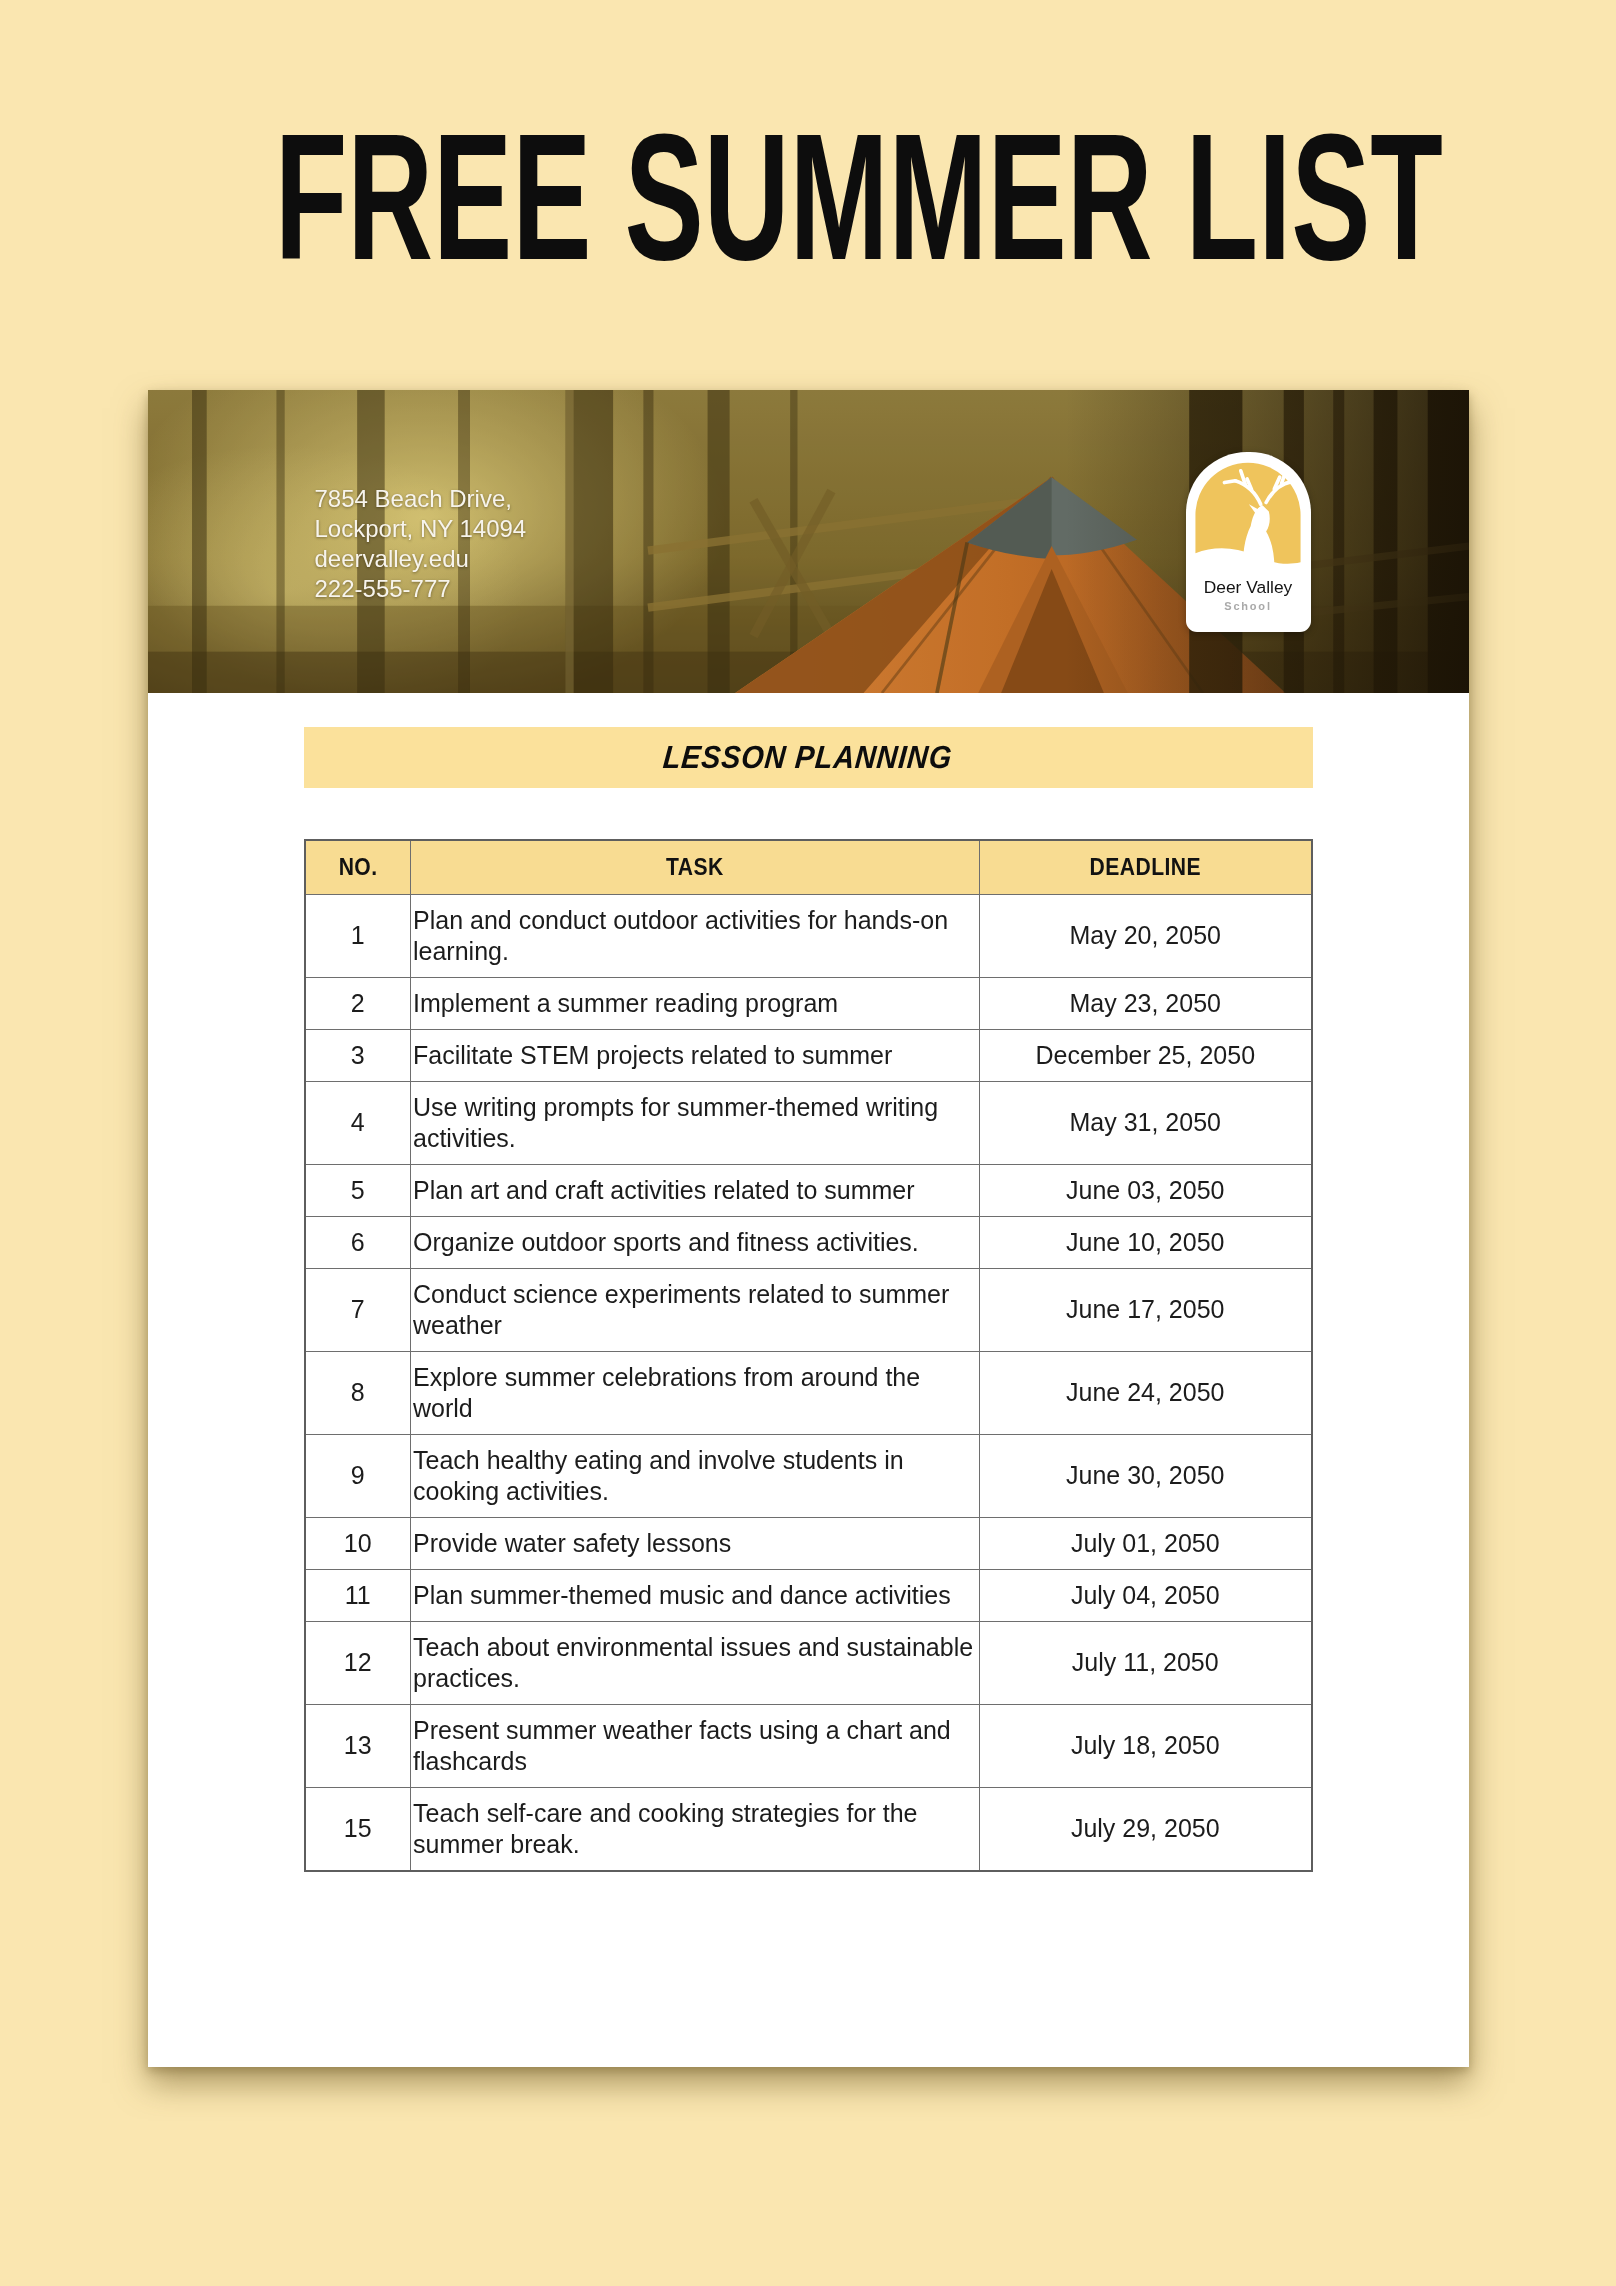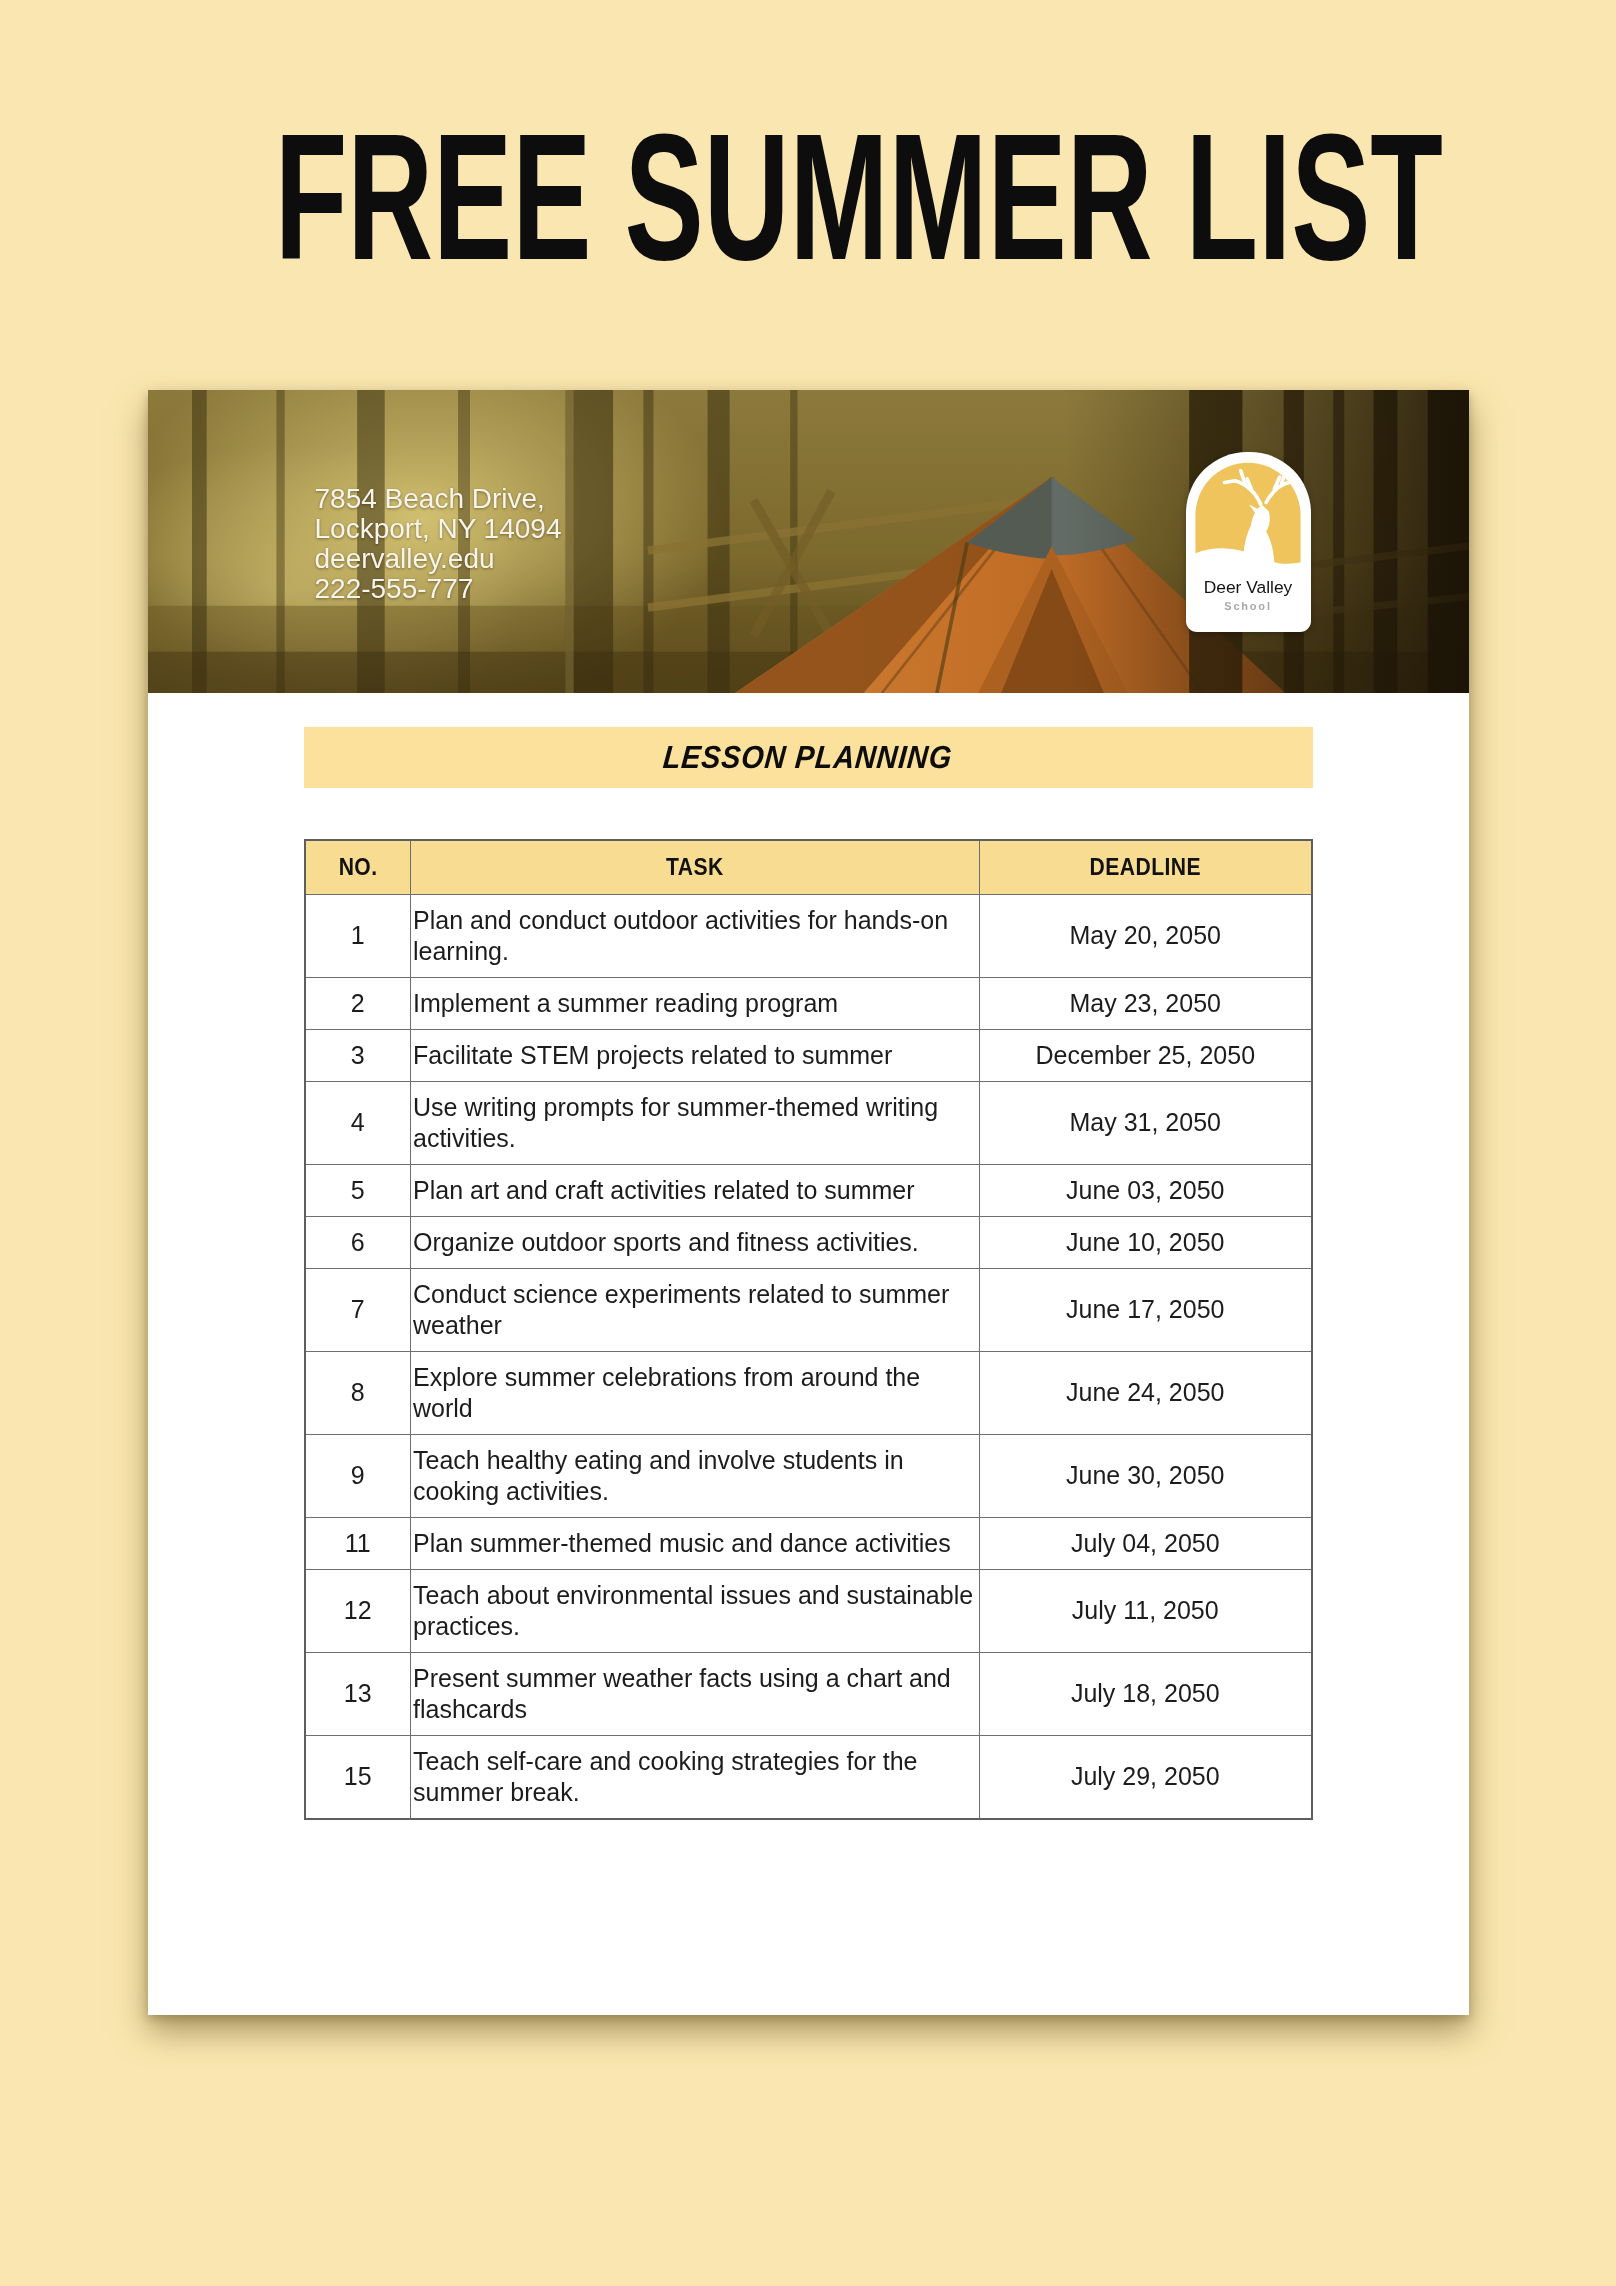--- a/index.html
+++ b/index.html
@@ -19,21 +19,21 @@
   }
   .page{
     width:1321px;margin:103px auto 0;background:#ffffff;
     box-shadow:0 16.5px 31px rgba(105,85,35,.55), 0 3.7px 9.2px rgba(105,85,35,.35);
     padding-bottom:195px;
   }
   .hero{position:relative;height:303px;}
   .hero-art{display:block;width:100%;height:303px;}
   .contact{
     position:absolute;left:167px;top:94px;color:#f7f4ec;
-    font-size:28px;line-height:30px;text-shadow:0 0.9px 2.8px rgba(30,20,5,.45);
+    font-size:24px;line-height:30px;text-shadow:0 0.9px 2.8px rgba(30,20,5,.45);
   }
   .badge{
     position:absolute;right:158px;top:62px;width:125px;height:180px;
     background:#fff;border-radius:61px 61px 11px 11px;
     box-shadow:0 1.8px 7.3px rgba(0,0,0,.28);
   }
   .badge-art{display:block;margin:7.3px auto 0;width:110px;height:116px;}
   .badge-name{text-align:center;font-size:17.4px;font-weight:400;margin-top:1.8px;color:#141414;}
   .badge-sub{text-align:center;font-size:11px;letter-spacing:1.8px;color:#a9a9a9;margin-top:1.8px;font-weight:bold;}
   .content{padding:0 156px;}
@@ -224,20 +224,25 @@
               <td class="no">8</td>
               <td class="task">Explore summer celebrations from around the world</td>
               <td class="deadline">June 24, 2050</td>
             </tr>
             <tr>
               <td class="no">9</td>
               <td class="task">Teach healthy eating and involve students in cooking activities.</td>
               <td class="deadline">June 30, 2050</td>
             </tr>
             <tr>
+              <td class="no">10</td>
+              <td class="task">Provide water safety lessons</td>
+              <td class="deadline">July 01, 2050</td>
+            </tr>
+            <tr>
               <td class="no">11</td>
               <td class="task">Plan summer-themed music and dance activities</td>
               <td class="deadline">July 04, 2050</td>
             </tr>
             <tr>
               <td class="no">12</td>
               <td class="task">Teach about environmental issues and sustainable practices.</td>
               <td class="deadline">July 11, 2050</td>
             </tr>
             <tr>

